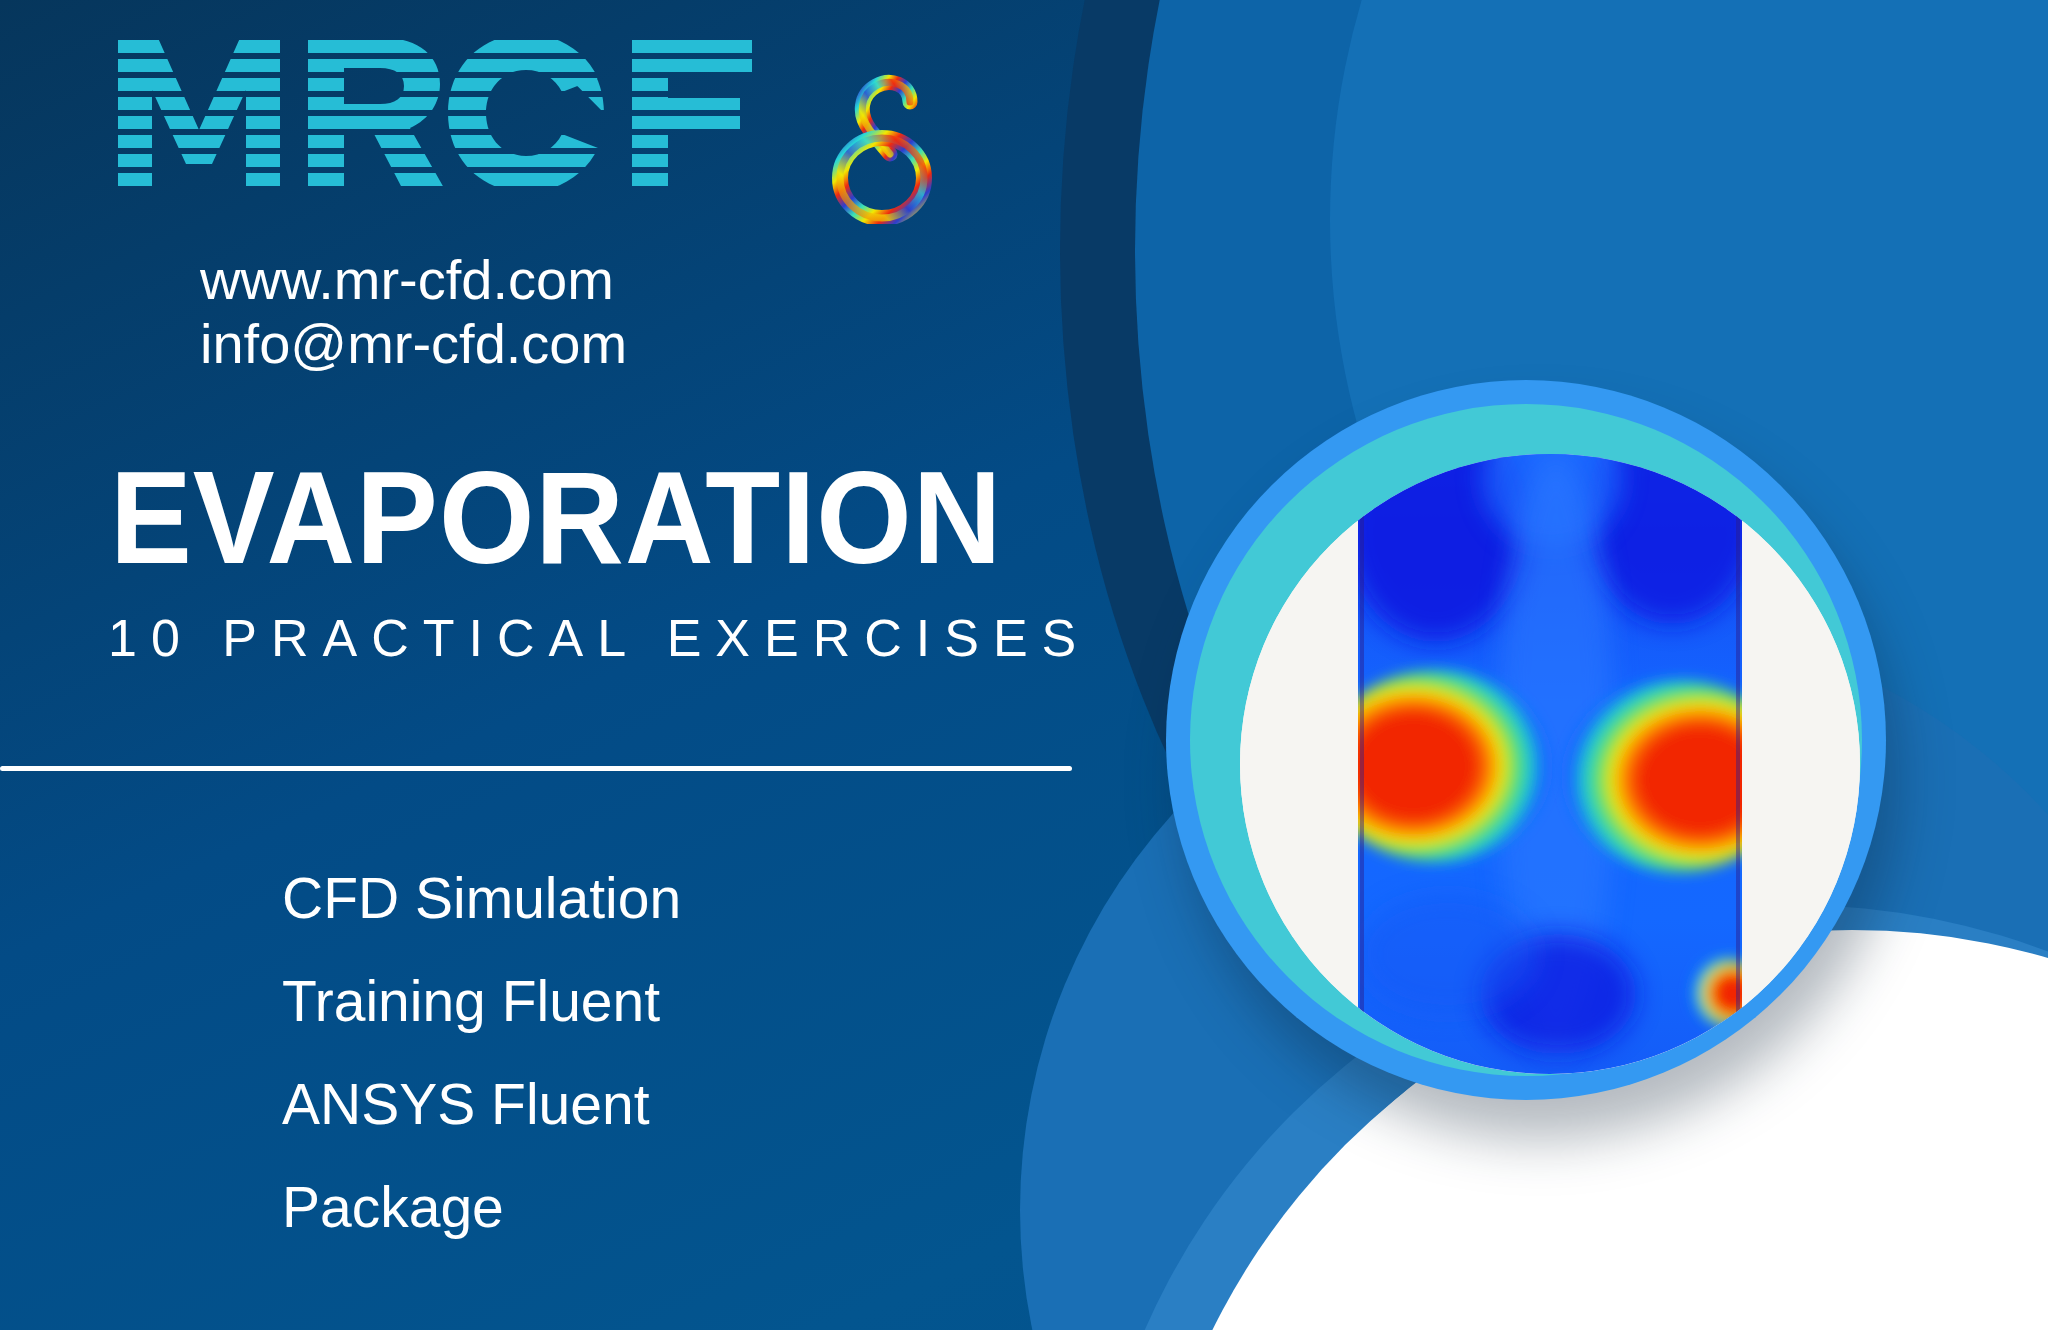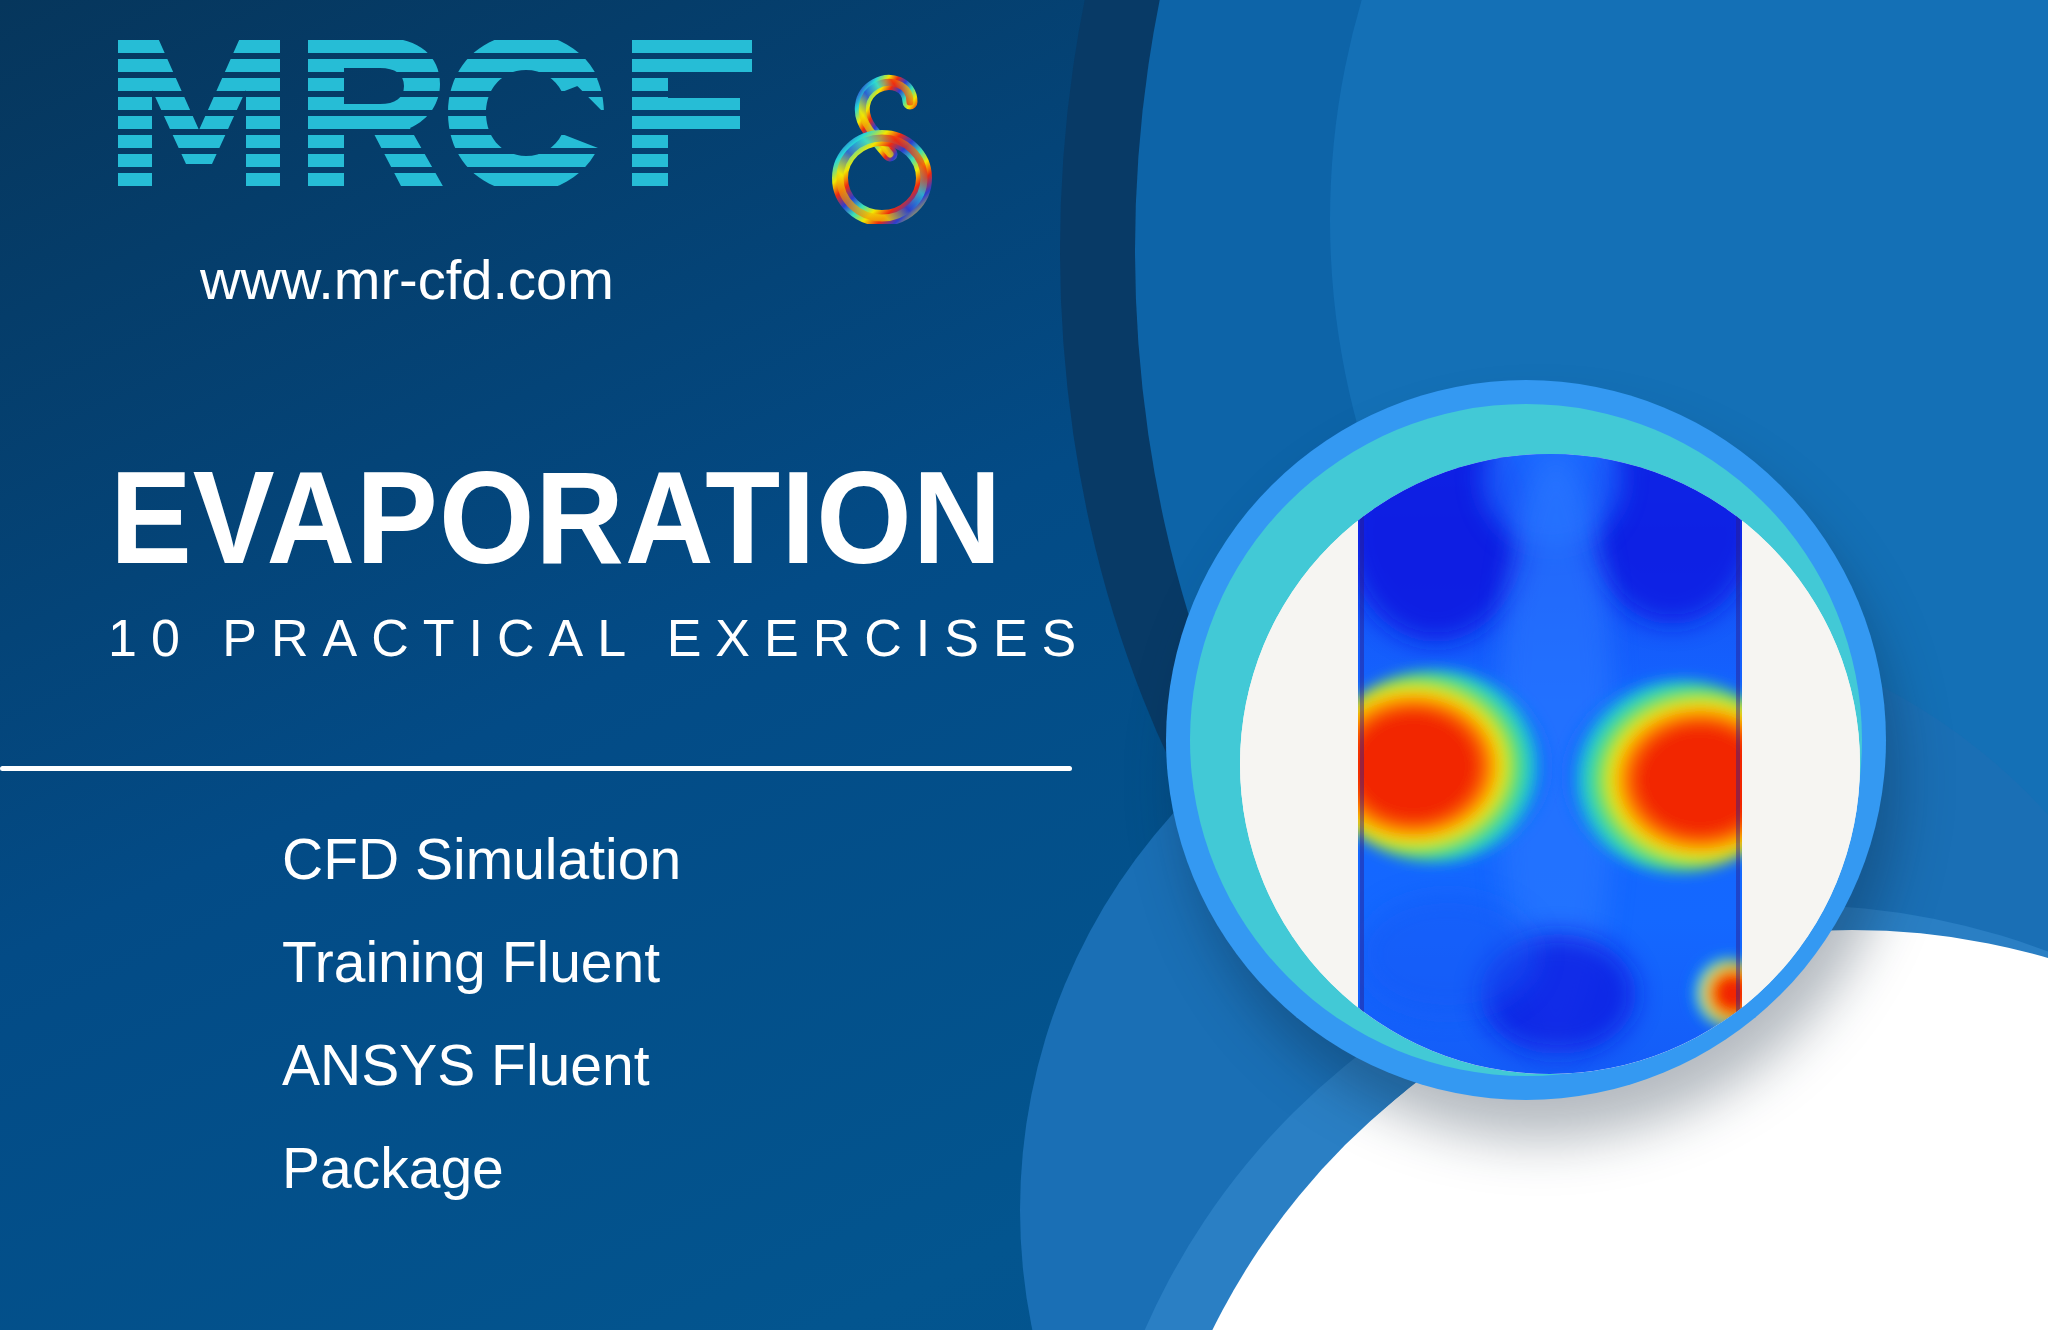--- a/index.html
+++ b/index.html
@@ -132,21 +132,21 @@
     position:absolute;
     left:0px; top:766px;
     width:1072px; height:5px;
     background:#ffffff;
     border-radius:3px;
   }
 
   
   .details {
     position:absolute;
-    left:282px; top:808px;
+    left:282px; top:847px;
     color:#ffffff;
     font-size:57px;
     font-weight:400;
     line-height:103px;
     white-space:nowrap;
   }
   .details .row { display:block; }
 
   
   .circle-shadow {
@@ -259,20 +259,21 @@
         <path d="M86 28 C86 10 66 4 52 12 C36 21 34 40 46 56 L66 80" fill="none" stroke="url(#cfdRibbon2)" stroke-width="7" stroke-linecap="round" opacity="0.75"></path>
 
         <ellipse cx="58" cy="104" rx="42" ry="40" fill="none" stroke="url(#cfdRibbon)" stroke-width="16"></ellipse>
         <ellipse cx="58" cy="104" rx="42" ry="40" fill="none" stroke="url(#cfdRibbon2)" stroke-width="7" opacity="0.7"></ellipse>
       </svg>
     </div>
   </div>
 
   <div class="contact">
     <div>www.mr-cfd.com</div>
+    <div>info@mr-cfd.com</div>
   </div>
 
   <div class="headline">EVAPORATION</div>
 
   <div class="subtitle">10 PRACTICAL EXERCISES</div>
 
   <div class="divider"></div>
 
   <div class="details">
     <span class="row">CFD Simulation</span>

